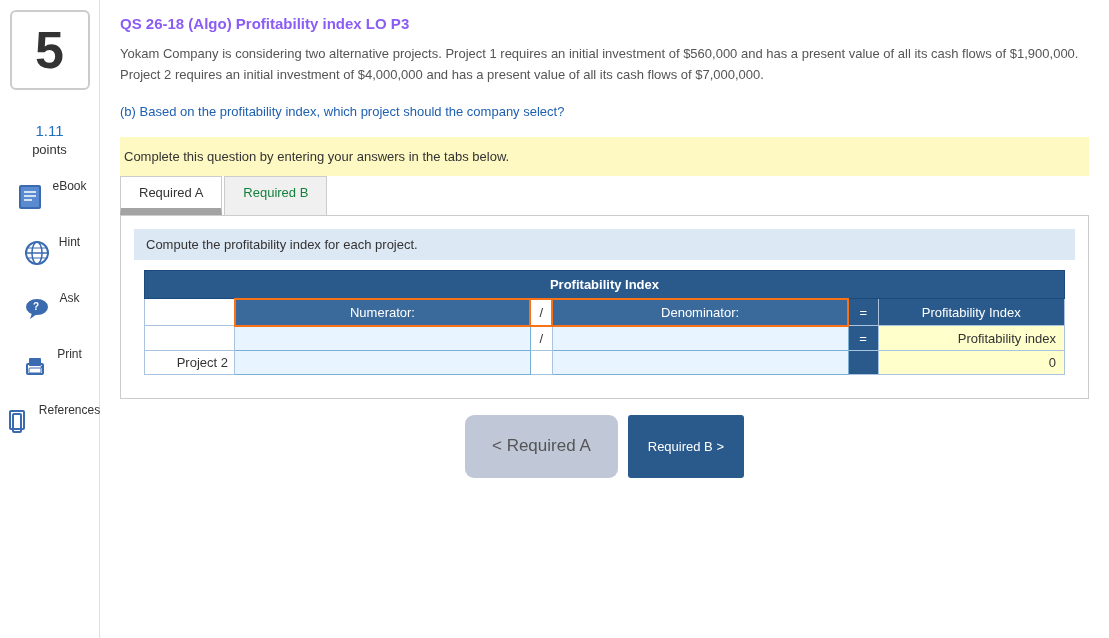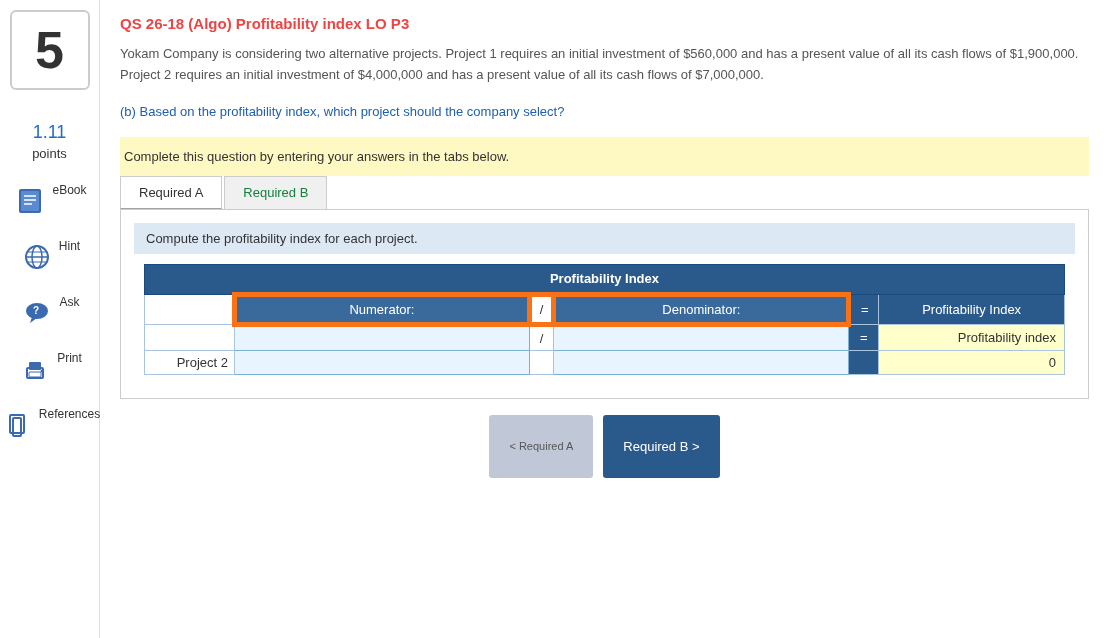--- a/index.html
+++ b/index.html
@@ -3,62 +3,62 @@
   <meta charset="utf-8">
   <style>
     * { box-sizing: border-box; margin: 0; padding: 0; }
     body { font-family: Arial, sans-serif; font-size: 13px; background: #fff; color: #333; }
     .page-container { display: flex; width: 1109px; min-height: 638px; }
     
     
     .sidebar { width: 100px; padding: 10px; border-right: 1px solid #e0e0e0; display: flex; flex-direction: column; align-items: center; gap: 20px; }
     .question-number-box { width: 80px; height: 80px; border: 2px solid #ccc; border-radius: 6px; display: flex; align-items: center; justify-content: center; font-size: 52px; font-weight: bold; color: #333; margin-bottom: 10px; }
     .points-section { text-align: center; line-height: 1.4; }
-    .points-value { color: #2070c0; font-size: 18px; }
+    .points-value { color: #2070c0; font-size: 15px; }
     .points-label { color: #333; font-size: 13px; }
     .sidebar-item { display: flex; flex-direction: row; align-items: flex-start; gap: 4px; cursor: pointer; }
     .sidebar-icon { width: 36px; height: 36px; display: flex; align-items: center; justify-content: center; }
     .sidebar-label { font-size: 12px; color: #333; }
     
     
     .main-content { flex: 1; padding: 15px 20px; }
-    .question-title { font-size: 15px; font-weight: bold; color: #ef4444; margin-bottom: 12px; }
+    .question-title { font-size: 15px; font-weight: bold; color: #8b5cf6; margin-bottom: 12px; }
     .question-body { font-size: 13px; line-height: 1.6; color: #555; margin-bottom: 14px; }
     .question-parts { font-size: 13px; line-height: 1.8; color: #2060b0; margin-bottom: 14px; }
     
     
     .complete-box { background: #fef9c3; padding: 12px 4px; margin-bottom: 0; font-size: 13px; font-weight: normal; color: #333; }
     
     
     .tabs-container { display: flex; border-bottom: 1px solid #ccc; margin-bottom: 0; }
     .tab { padding: 8px 18px; font-size: 13px; cursor: pointer; border: 1px solid #ccc; border-bottom: none; background: #fff; margin-right: 2px; }
-    .tab.active { border-bottom: 1px solid #a3a3a3; font-weight: normal; background: #fff; }
+    .tab.active { border-bottom: 7px solid #a3a3a3; font-weight: normal; background: #fff; }
     .tab:not(.active) { background: #f0f0f0; color: #15803d; }
     
     
     .tab-content { border: 1px solid #ccc; border-top: none; padding: 13px; }
     .compute-header { background: #dde8f5; padding: 8px 12px; font-size: 13px; color: #333; }
     
     
     .pi-table-container { padding: 10px; }
     .pi-table { width: 100%; border-collapse: collapse; font-size: 13px; }
     .pi-table th { background: #2a5a8c; color: #fff; text-align: center; padding: 6px 8px; border: 1px solid #1a4a7c; }
-    .pi-table .col-header { background: #3a6a9c; color: #fff; text-align: center; padding: 5px 8px; border: 5px solid #f97316; font-weight: normal; }
+    .pi-table .col-header { background: #3a6a9c; color: #fff; text-align: center; padding: 5px 8px; border: 2px solid #f97316; font-weight: normal; }
     .pi-table td { border: 1px solid #aac4e0; padding: 4px 6px; }
     .pi-table .label-col { text-align: right; width: 90px; background: #fff; }
     .pi-table .input-cell { background: #e8f4ff; border: 1px solid #7aafd4; padding: 3px; }
     .pi-table input { border: none; background: transparent; width: 100%; font-size: 13px; outline: none; }
     .pi-table .slash-cell { text-align: center; width: 20px; background: #fff; color: #333; }
     .pi-table .equals-cell { text-align: center; width: 30px; background: #2a5a8c; color: #fff; }
     .pi-table .result-cell { background: #ffffcc; text-align: right; padding: 4px 8px; min-width: 110px; }
     .pi-table .result-header { background: #2a5a8c; color: #fff; text-align: center; }
     
     
     .nav-buttons { display: flex; justify-content: center; gap: 10px; margin-top: 16px; }
-    .btn-prev { background: #c0c8d8; color: #555; border: none; padding: 8px 20px; font-size: 11px; cursor: pointer; border-radius: 3px; }
+    .btn-prev { background: #c0c8d8; color: #555; border: none; padding: 8px 27px; font-size: 17px; cursor: pointer; border-radius: 9px; }
     .btn-next { background: #2a5a8c; color: #fff; border: none; padding: 24px 20px; font-size: 13px; cursor: pointer; border-radius: 3px; display: flex; align-items: center; gap: 5px; }
     
     
     .icon-book { color: #3a6ab0; }
     .icon-globe { color: #3a6ab0; }
     .icon-chat { color: #3a6ab0; }
     .icon-print { color: #3a6ab0; }
     .icon-copy { color: #3a6ab0; }
   </style>
 </head>

